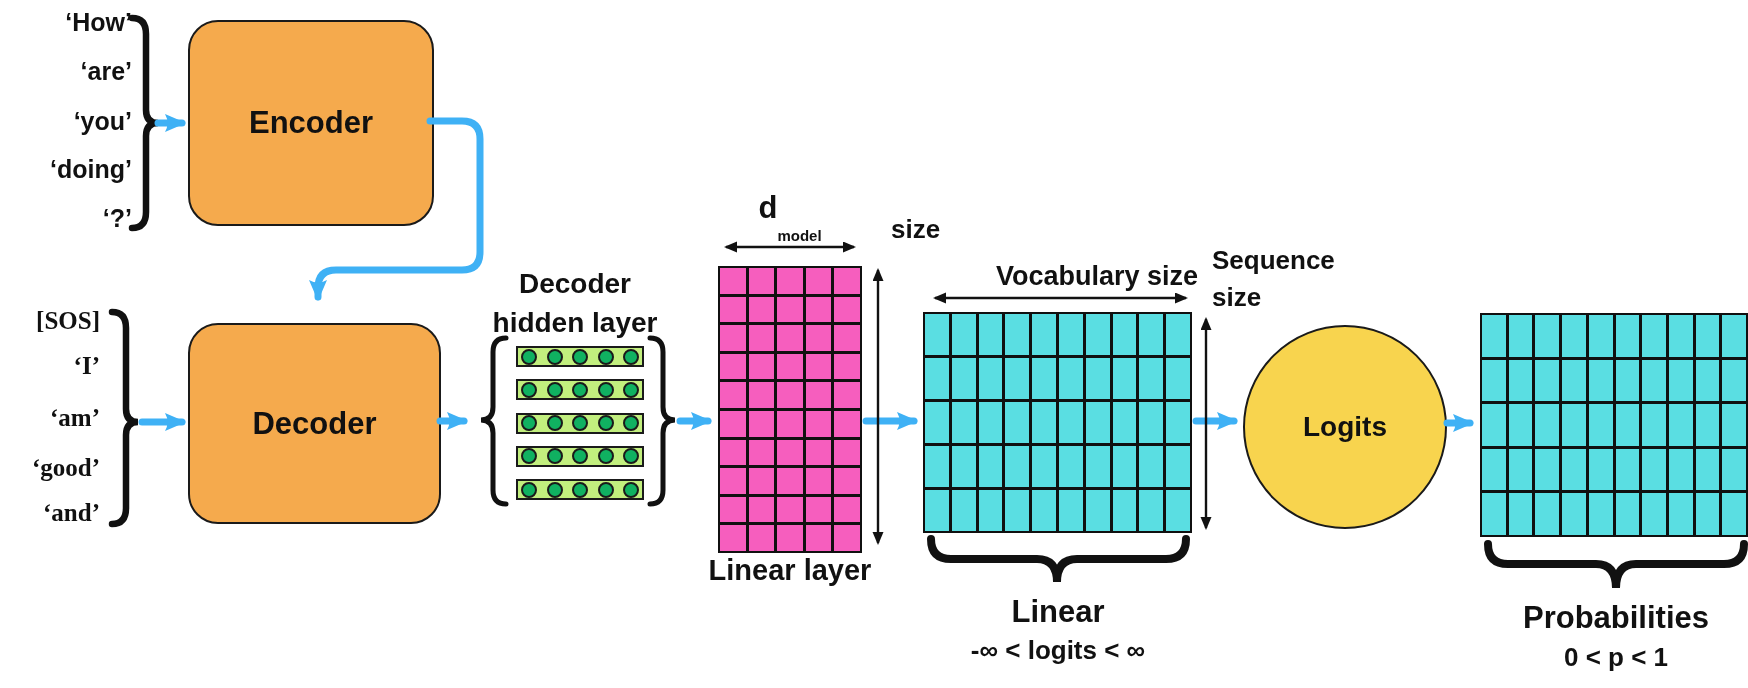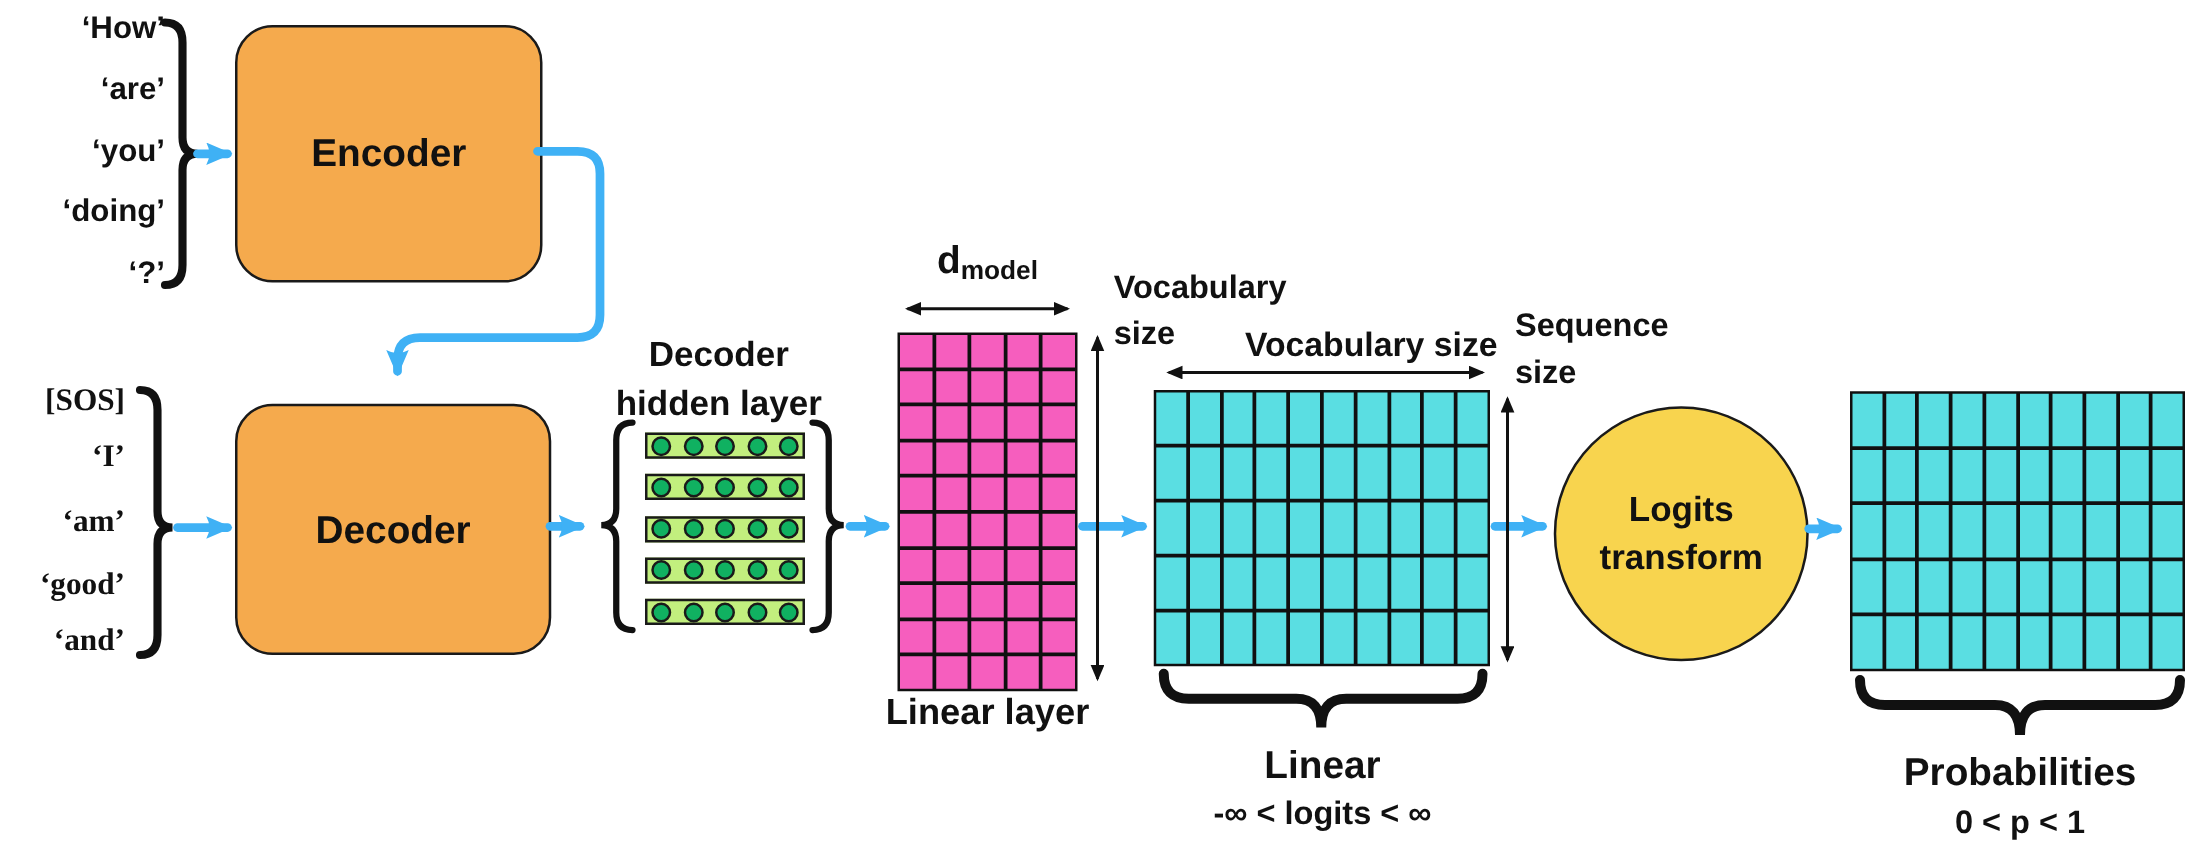--- a/index.html
+++ b/index.html
@@ -24,21 +24,21 @@
   .hs-dot{
     width:16px;height:16px;border-radius:50%;
     background:var(--dot_green);border:2px solid #1a1a1a;box-sizing:border-box;
   }
   .lbl{font-size:28px;text-align:center;line-height:39px;}
   .side-lbl{font-size:26px;line-height:37px;text-align:left;}
   .dim-lbl{font-size:27px;text-align:center;}
   .big-lbl{font-size:31px;text-align:center;}
   .range-lbl{font-size:26px;text-align:center;}
   .dm-base{font-size:31px;}
-  .dm-sub{font-size:21px;position:relative;top:5px;}
+  .dm-sub{font-size:15px;position:relative;top:23px;}
   .circle{
     background:var(--yellow);border:2px solid #1a1a1a;border-radius:50%;
     display:flex;flex-direction:column;align-items:center;justify-content:center;
     font-size:28px;line-height:38px;text-align:center;
   }
   svg.overlay{position:absolute;left:0;top:0;z-index:5;pointer-events:none;}
 </style>
 </head>
 <body>
 
@@ -102,21 +102,20 @@
       <span class="hs-dot"></span>
       <span class="hs-dot"></span>
     </div>
   </div>
 
 <div class="abs" style="left:718px;top:190px;width:144px;text-align:center;">
   <span class="dm-base">d</span><span class="dm-sub">model</span>
 </div>
 
 <div class="abs side-lbl" style="left:891px;top:211px;">
-  <div>Vocabulary</div>
   <div>size</div>
 </div>
 
 <div class="abs grid" style="left: 718px; top: 266px; width: 144px; height: 287px; grid-template-columns: repeat(5, 1fr);">
     <div class="cell" style="background: rgb(246, 94, 190);"></div>
     <div class="cell" style="background: rgb(246, 94, 190);"></div>
     <div class="cell" style="background: rgb(246, 94, 190);"></div>
     <div class="cell" style="background: rgb(246, 94, 190);"></div>
     <div class="cell" style="background: rgb(246, 94, 190);"></div>
     <div class="cell" style="background: rgb(246, 94, 190);"></div>
@@ -225,21 +224,20 @@
 <div class="abs side-lbl" style="left:1212px;top:242px;">
   <div>Sequence</div>
   <div>size</div>
 </div>
 
 <div class="abs big-lbl" style="left:938px;top:594px;width:240px;">Linear</div>
 <div class="abs range-lbl" style="left:938px;top:635px;width:240px;">-∞ &lt; logits &lt; ∞</div>
 
 <div class="abs circle" style="left:1243px;top:325px;width:200px;height:200px;">
   <div>Logits</div>
-  <div>transform</div>
 </div>
 
 <div class="abs grid" style="left: 1480px; top: 313px; width: 268px; height: 224px; grid-template-columns: repeat(10, 1fr);">
     <div class="cell" style="background: rgb(90, 222, 226);"></div>
     <div class="cell" style="background: rgb(90, 222, 226);"></div>
     <div class="cell" style="background: rgb(90, 222, 226);"></div>
     <div class="cell" style="background: rgb(90, 222, 226);"></div>
     <div class="cell" style="background: rgb(90, 222, 226);"></div>
     <div class="cell" style="background: rgb(90, 222, 226);"></div>
     <div class="cell" style="background: rgb(90, 222, 226);"></div>

